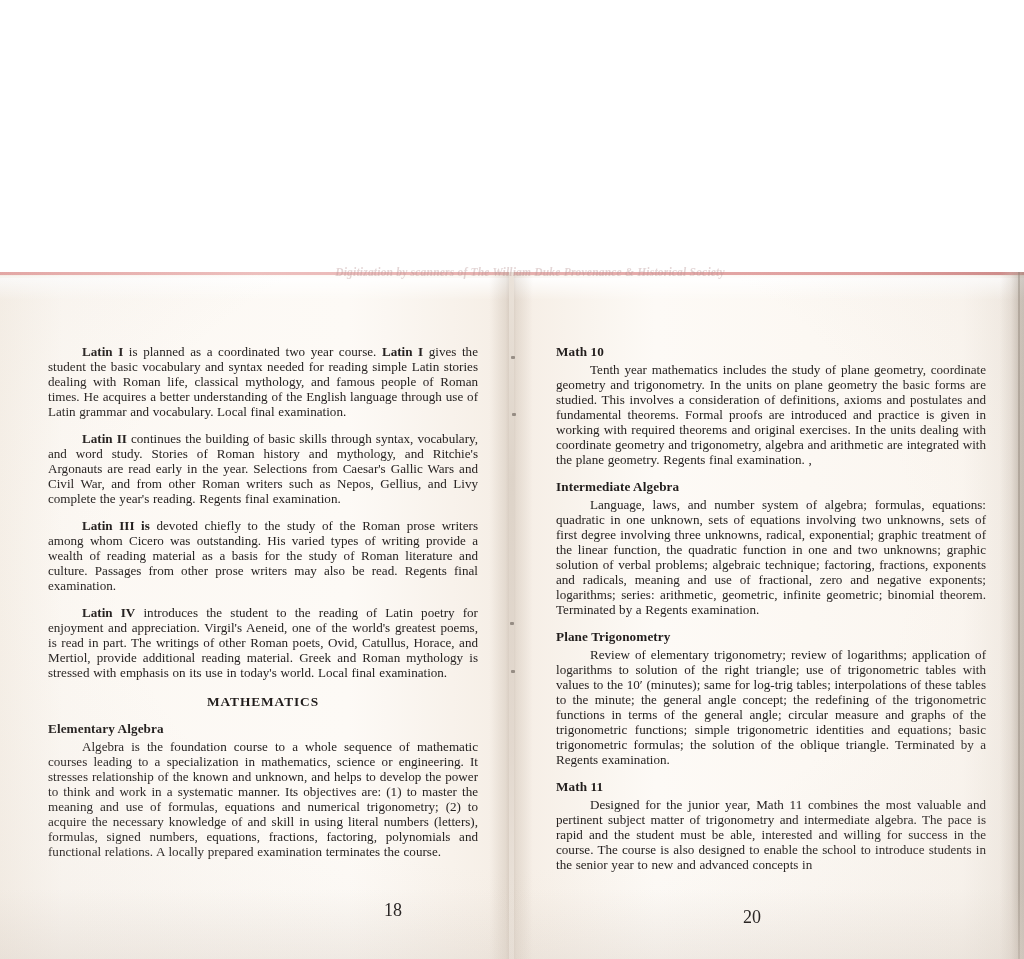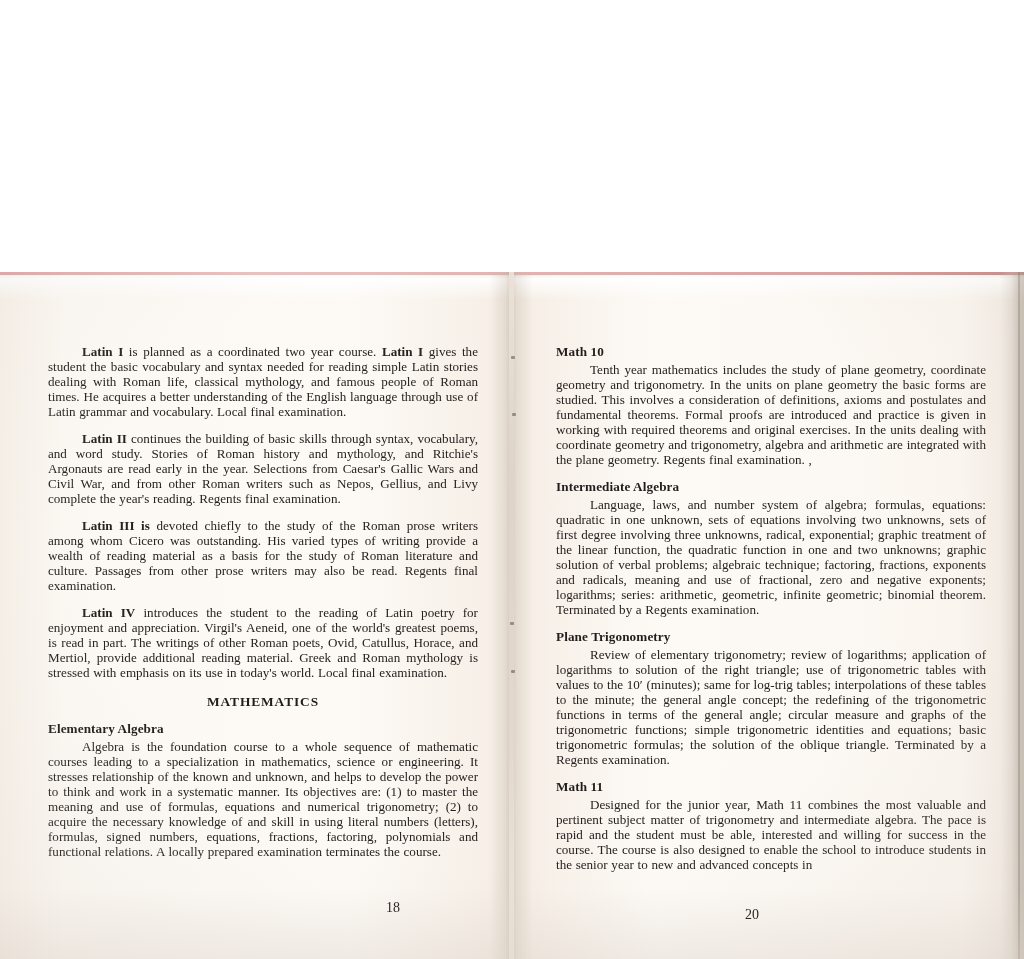--- a/index.html
+++ b/index.html
@@ -213,21 +213,21 @@
     font-weight: bold;
     letter-spacing: 0.1px;
     color: #211d1c;
     text-align: left;
     text-indent: 0;
   }
   .course-title.first { margin-top: 0; }
 
   .folio {
     position: absolute;
-    font-size: 14px;
+    font-size: 18px;
     color: #2a2625;
     text-align: center;
     width: 40px;
   }
   .folio.left  { left: 373px; top: 900px; }
   .folio.right { left: 732px; top: 907px; }
 
   
   .scan-haze {
     position: absolute;
@@ -279,14 +279,15 @@
 
     <div class="right-edge"></div>
     <div class="right-edge-line"></div>
     <div class="bottom-vignette"></div>
     <div class="scan-haze"></div>
   </div>
 
   <div class="folio left">18</div>
   <div class="folio right">20</div>
 
+  <div class="watermark">Digitization by scanners of The William Duke Provenance &amp; Historical Society</div>
 
 </div>
 
 </body></html>

